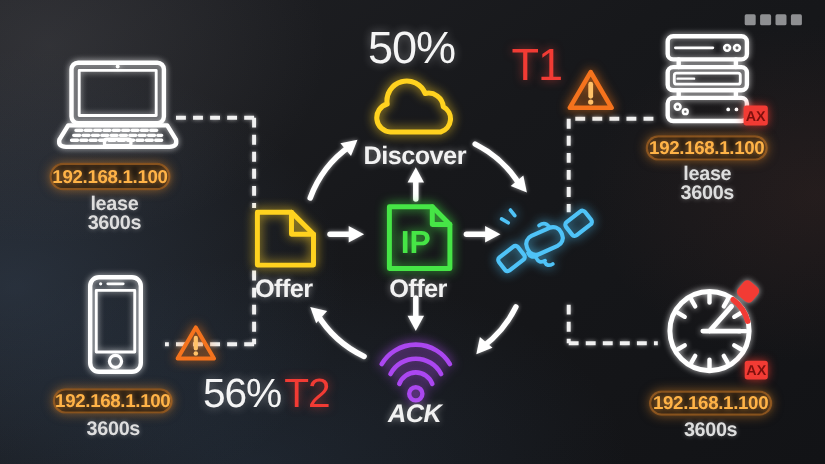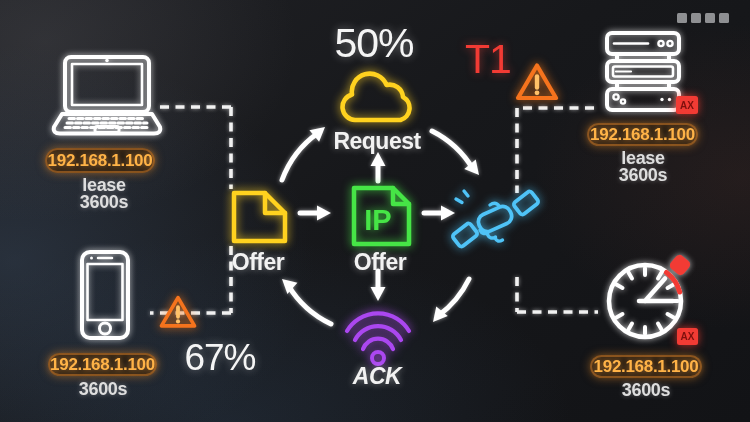--- a/index.html
+++ b/index.html
@@ -50,21 +50,21 @@
   .node-label{font-size:23px;font-weight:bold;color:#f2f2f2;letter-spacing:-.5px;
     text-shadow:0 0 7px rgba(255,255,255,.45);line-height:1.05;}
   .ip-pill{display:flex;align-items:center;justify-content:center;
     background:rgba(26,22,17,.92);border:2px solid rgba(224,132,42,.55);border-radius:13px;
     box-shadow:0 0 10px rgba(240,145,45,.5), inset 0 0 7px rgba(240,145,45,.28);
     color:var(--c-amber,#ffb347);font-weight:bold;font-size:17px;letter-spacing:-.3px;
     text-shadow:0 0 6px rgba(255,165,65,.85);box-sizing:border-box;}
   .info-line{color:#dedede;font-size:18px;font-weight:bold;letter-spacing:-.3px;
     text-shadow:0 0 5px rgba(255,255,255,.35);line-height:1;}
   .ax-badge{display:flex;align-items:center;justify-content:center;width:22px;height:18px;
-    background:var(--c-red,#ef3b33);color:#7e100d;font-size:10px;font-weight:bold;
+    background:var(--c-red,#ef3b33);color:#7e100d;font-size:13px;font-weight:bold;
     border-radius:2.5px;box-shadow:0 0 9px rgba(255,62,50,.75);letter-spacing:0;}
   .menu-squares{display:flex;gap:4px;}
   .menu-squares i{width:10px;height:10px;background:#9fa0a3;border-radius:1.5px;opacity:.88;}
 </style>
 </head>
 <body>
 
 <div class="stage">
 
   <svg class="wires" width="750" height="422" viewBox="0 0 750 422">
@@ -195,23 +195,24 @@
     <circle cx="23" cy="31.8" r="2.4" class="fl-a"></circle>
   </svg>
   <svg class="icon glow-orange" style="left:158px;top:293px;" width="40" height="38" viewBox="0 0 46 42">
     <path d="M23 4.5 L42 37 H4 Z" class="sk-o" stroke-width="4.2"></path>
     <line x1="23" y1="15.5" x2="23" y2="26.5" class="sk-o" style="stroke:#ffc168" stroke-width="4.4"></line>
     <circle cx="23" cy="31.8" r="2.4" class="fl-a"></circle>
   </svg>
 
   <div class="abs cx big-num" style="left:374px;top:23px;">50%</div>
   <div class="abs cx big-num t-red" style="left:488px;top:23px;margin-top:16px;">T1</div>
-  <div class="abs cx big-num big-num2" style="left:220px;top:339px;">67%</div>
-
-  <div class="abs cx node-label" style="left:377px;top:129px;">Request</div>
+  <div class="abs cx big-num big-num2" style="left:220px;top:339px;">56%</div>
+  <div class="abs cx big-num big-num2 t-red" style="left:279px;top:339px;">T2</div>
+
+  <div class="abs cx node-label" style="left:377px;top:129px;">Discover</div>
   <div class="abs cx node-label" style="left:258px;top:250px;">Offer</div>
   <div class="abs cx node-label" style="left:380px;top:250px;">Offer</div>
   <div class="abs cx node-label" style="left:377px;top:364px;font-style:italic;">ACK</div>
 
   <div class="abs ip-pill" style="left:45px;top:148px;width:110px;height:25px;">192.168.1.100</div>
   <div class="abs cx info-line" style="left:104px;top:176px;">lease</div>
   <div class="abs cx info-line" style="left:104px;top:193px;">3600s</div>
 
   <div class="abs ax-badge" style="left:676px;top:96px;">AX</div>
   <div class="abs ip-pill" style="left:587px;top:123px;width:111px;height:23px;">192.168.1.100</div>

